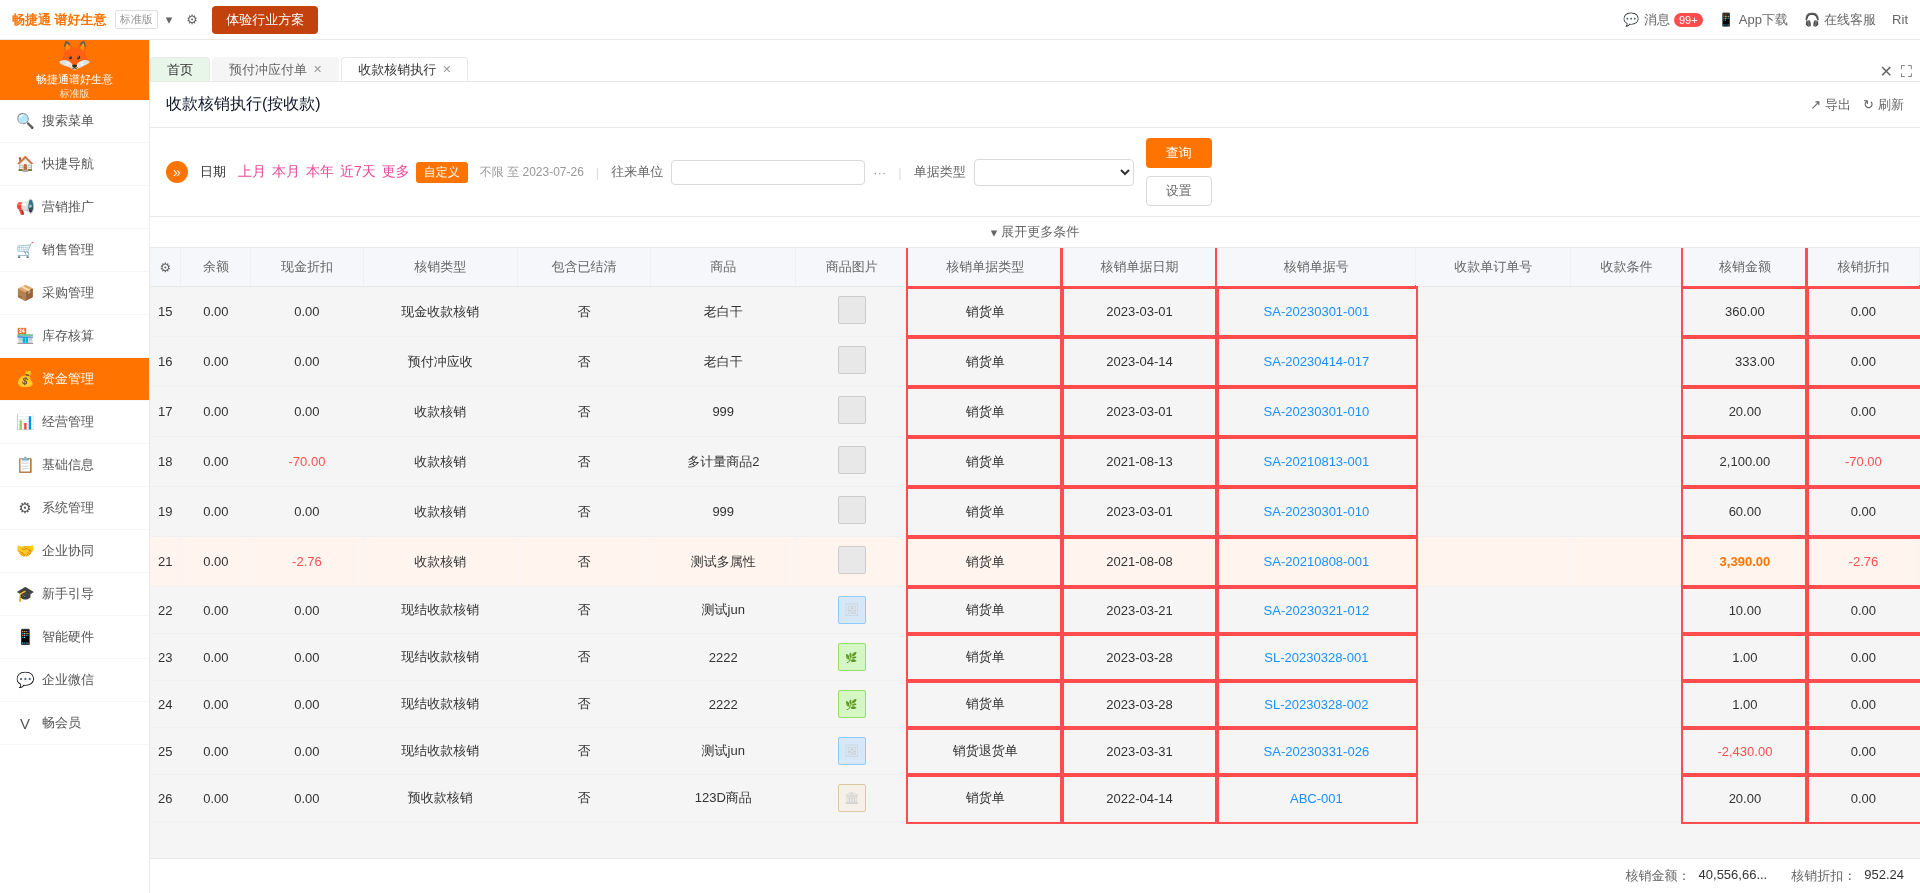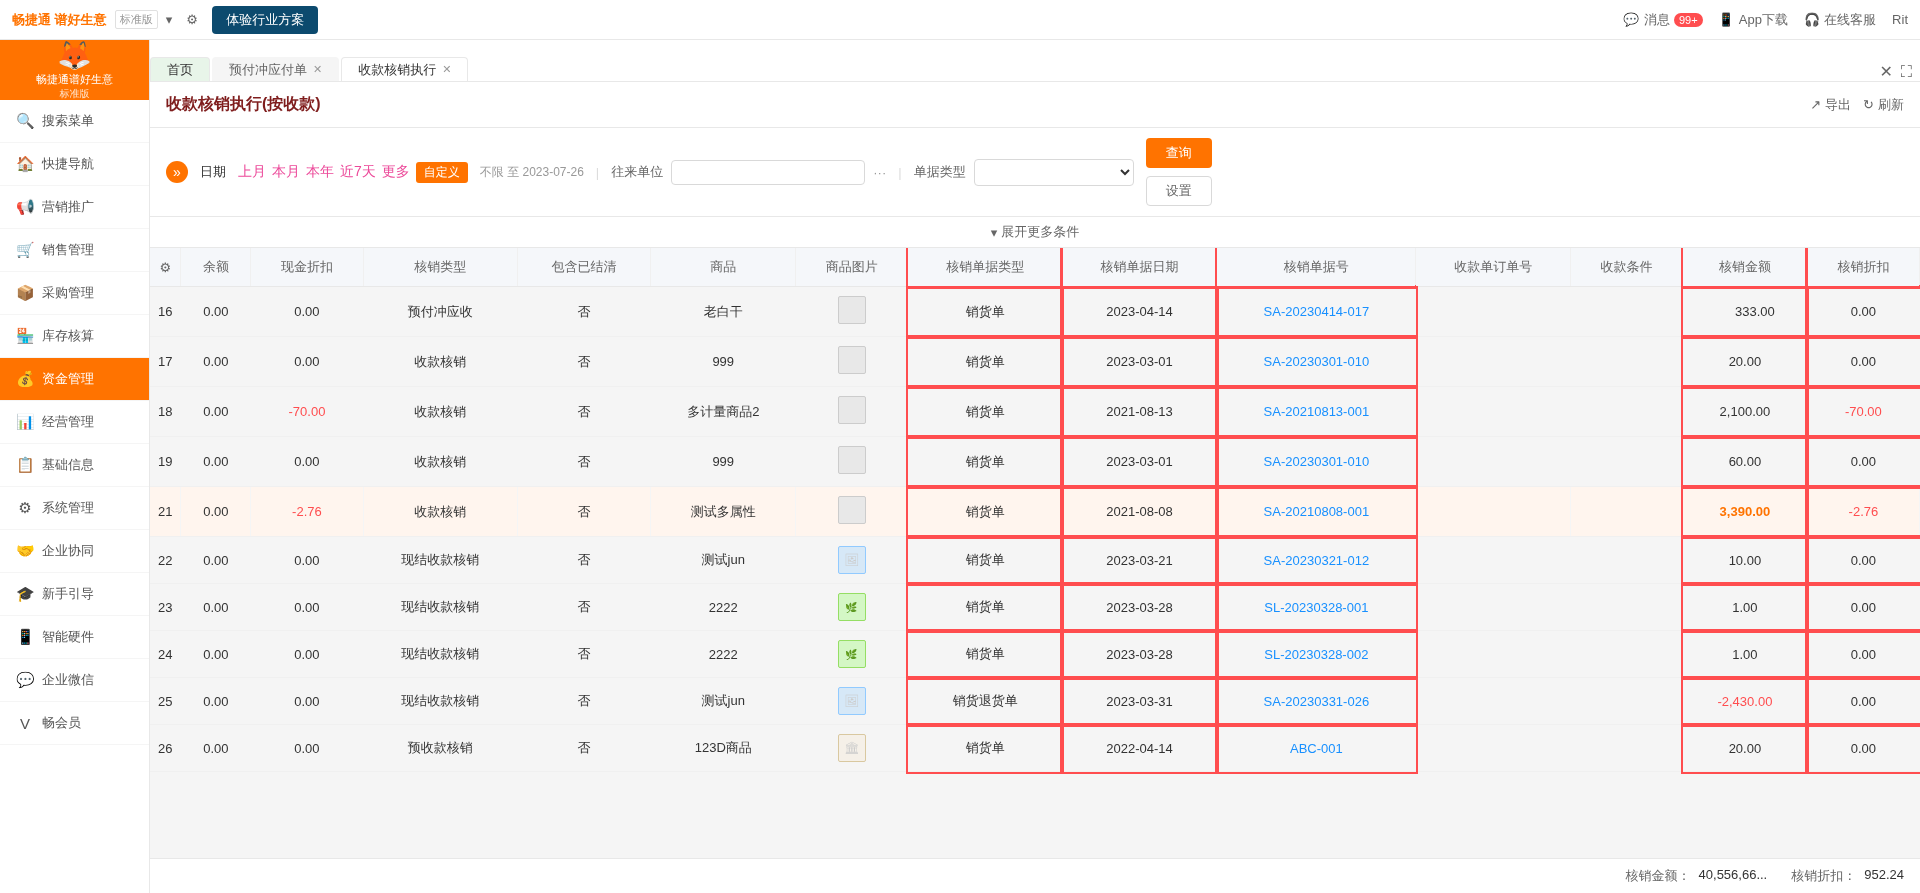--- a/index.html
+++ b/index.html
@@ -3,21 +3,21 @@
   <meta charset="utf-8">
   <style>
     * { box-sizing: border-box; margin: 0; padding: 0; }
     body { font-family: 'Microsoft YaHei', Arial, sans-serif; font-size: 13px; background: #f5f5f5; color: #333; overflow: hidden; }
 
     
     .top-bar { height: 40px; background: #fff; display: flex; align-items: center; padding: 0 12px; border-bottom: 1px solid #e8e8e8; gap: 10px; }
     .top-bar-left { display: flex; align-items: center; gap: 8px; flex: 1; }
     .top-bar-dropdown { display: flex; align-items: center; gap: 4px; cursor: pointer; color: #666; }
     .top-bar-gear { width: 24px; height: 24px; display: flex; align-items: center; justify-content: center; cursor: pointer; color: #666; }
-    .top-bar-btn { background: #0c4a6e; color: #fff; border: none; border-radius: 4px; padding: 5px 14px; cursor: pointer; font-size: 13px; }
+    .top-bar-btn { background: #c2410c; color: #fff; border: none; border-radius: 4px; padding: 5px 14px; cursor: pointer; font-size: 13px; }
     .top-bar-right { display: flex; align-items: center; gap: 16px; color: #666; font-size: 13px; }
     .top-bar-right-item { display: flex; align-items: center; gap: 4px; cursor: pointer; }
     .badge { background: #ff4d4f; color: #fff; border-radius: 10px; padding: 1px 5px; font-size: 11px; }
 
     
     .layout { display: flex; height: calc(100vh - 40px); }
     .sidebar { width: 150px; background: #fff; border-right: 1px solid #e8e8e8; display: flex; flex-direction: column; flex-shrink: 0; }
     .sidebar-logo { height: 60px; background: #ff7300; display: flex; flex-direction: column; align-items: center; justify-content: center; color: #fff; font-size: 12px; }
     .sidebar-item { display: flex; align-items: center; gap: 8px; padding: 12px 16px; cursor: pointer; color: #555; font-size: 13px; border-bottom: 1px solid #f5f5f5; }
     .sidebar-item.active { background: #ff7300; color: #fff; }
@@ -33,21 +33,21 @@
     .tab.active { background: #fff; color: #333; border-color: #e8e8e8; border-bottom-color: #fff; }
     .tab-close { font-size: 11px; color: #999; cursor: pointer; }
     .tab-bar-actions { margin-left: auto; display: flex; align-items: center; padding: 0 8px; gap: 8px; }
     .tab-bar-btn { cursor: pointer; color: #666; font-size: 16px; }
 
     
     .page-content { flex: 1; overflow: hidden; display: flex; flex-direction: column; background: #f5f5f5; }
 
     
     .page-header { background: #fff; padding: 12px 16px; border-bottom: 1px solid #e8e8e8; display: flex; align-items: center; justify-content: space-between; }
-    .page-title { font-size: 16px; font-weight: bold; color: #7f1d1d; }
+    .page-title { font-size: 16px; font-weight: normal; color: #0f172a; }
     .page-header-actions { display: flex; gap: 12px; }
     .header-btn { display: flex; align-items: center; gap: 4px; color: #666; cursor: pointer; font-size: 13px; }
 
     
     .filter-area { background: #fff; padding: 10px 16px; border-bottom: 1px solid #e8e8e8; }
     .filter-row { display: flex; align-items: center; gap: 12px; flex-wrap: wrap; }
     .filter-toggle { background: #ff7300; color: #fff; border: none; border-radius: 50%; width: 22px; height: 22px; display: flex; align-items: center; justify-content: center; cursor: pointer; font-size: 14px; flex-shrink: 0; }
     .filter-label { color: #333; font-size: 13px; flex-shrink: 0; }
     .filter-date-btns { display: flex; gap: 6px; align-items: center; }
     .filter-date-btn { color: #ec4899; cursor: pointer; font-size: 14px; }
@@ -282,20 +282,36 @@
               <th style="outline:2px solid #ff4d4f;position:relative;">核销单据类型</th>
               <th style="outline:2px solid #ff4d4f;">核销单据日期</th>
               <th style="outline:2px solid #ff4d4f;">核销单据号</th>
               <th>收款单订单号</th>
               <th>收款条件</th>
               <th style="outline:2px solid #ff4d4f;">核销金额</th>
               <th style="outline:2px solid #ff4d4f;">核销折扣</th>
             </tr>
           </thead>
           <tbody id="table-body">
+          <tr>
+      <td>15</td>
+      <td>0.00</td>
+      <td style="">0.00</td>
+      <td>现金收款核销</td>
+      <td>否</td>
+      <td>老白干</td>
+      <td><div class="img-placeholder" style="background:#e8e8e8;border:1px solid #ccc;width:28px;height:28px;border-radius:2px;display:inline-flex;align-items:center;justify-content:center;color:#aaa;font-size:10px;"></div></td>
+      <td style="outline:2px solid #ff4d4f;">销货单</td>
+      <td style="outline:2px solid #ff4d4f;">2023-03-01</td>
+      <td style="outline:2px solid #ff4d4f;"><a class="link-text">SA-20230301-001</a></td>
+      <td></td>
+      <td></td>
+      <td style="outline:2px solid #ff4d4f;">360.00</td>
+      <td style="outline:2px solid #ff4d4f;">0.00</td>
+    </tr>
               <tr>
       <td>16</td>
       <td>0.00</td>
       <td style="">0.00</td>
       <td>预付冲应收</td>
       <td>否</td>
       <td>老白干</td>
       <td><div class="img-placeholder" style="background:#e8e8e8;border:1px solid #ccc;width:28px;height:28px;border-radius:2px;display:inline-flex;align-items:center;justify-content:center;color:#aaa;font-size:10px;"></div></td>
       <td style="outline:2px solid #ff4d4f;">销货单</td>
       <td style="outline:2px solid #ff4d4f;">2023-04-14</td>

